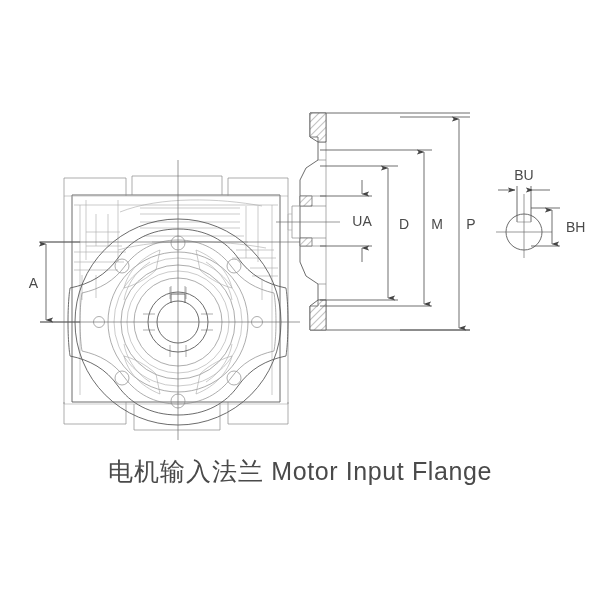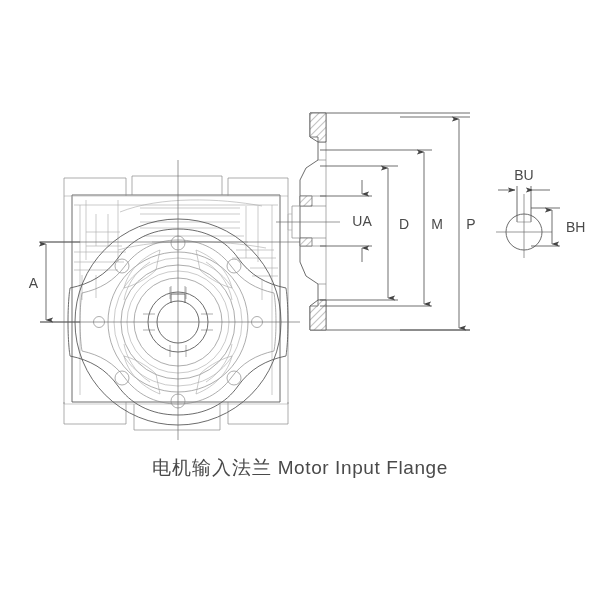--- a/index.html
+++ b/index.html
@@ -27,21 +27,21 @@
     height: 600px;
     display: block;
   }
   .caption-layer {
     position: absolute;
     left: 0;
     top: 455px;
     width: 600px;
     text-align: center;
     font-family: "Liberation Sans", sans-serif;
-    font-size: 19px;
+    font-size: 25px;
     color: #4a4a4a;
     letter-spacing: 0.3px;
     white-space: nowrap;
   }
   .caption-cn { letter-spacing: 1px; }
   .caption-en { letter-spacing: 0.6px; }
   
   .ln      { fill: none; stroke: #5b5b5b; stroke-width: 0.9; }
   .ln-thin { fill: none; stroke: #8a8a8a; stroke-width: 0.7; }
   .ln-faint{ fill: none; stroke: #a8a8a8; stroke-width: 0.6; }

